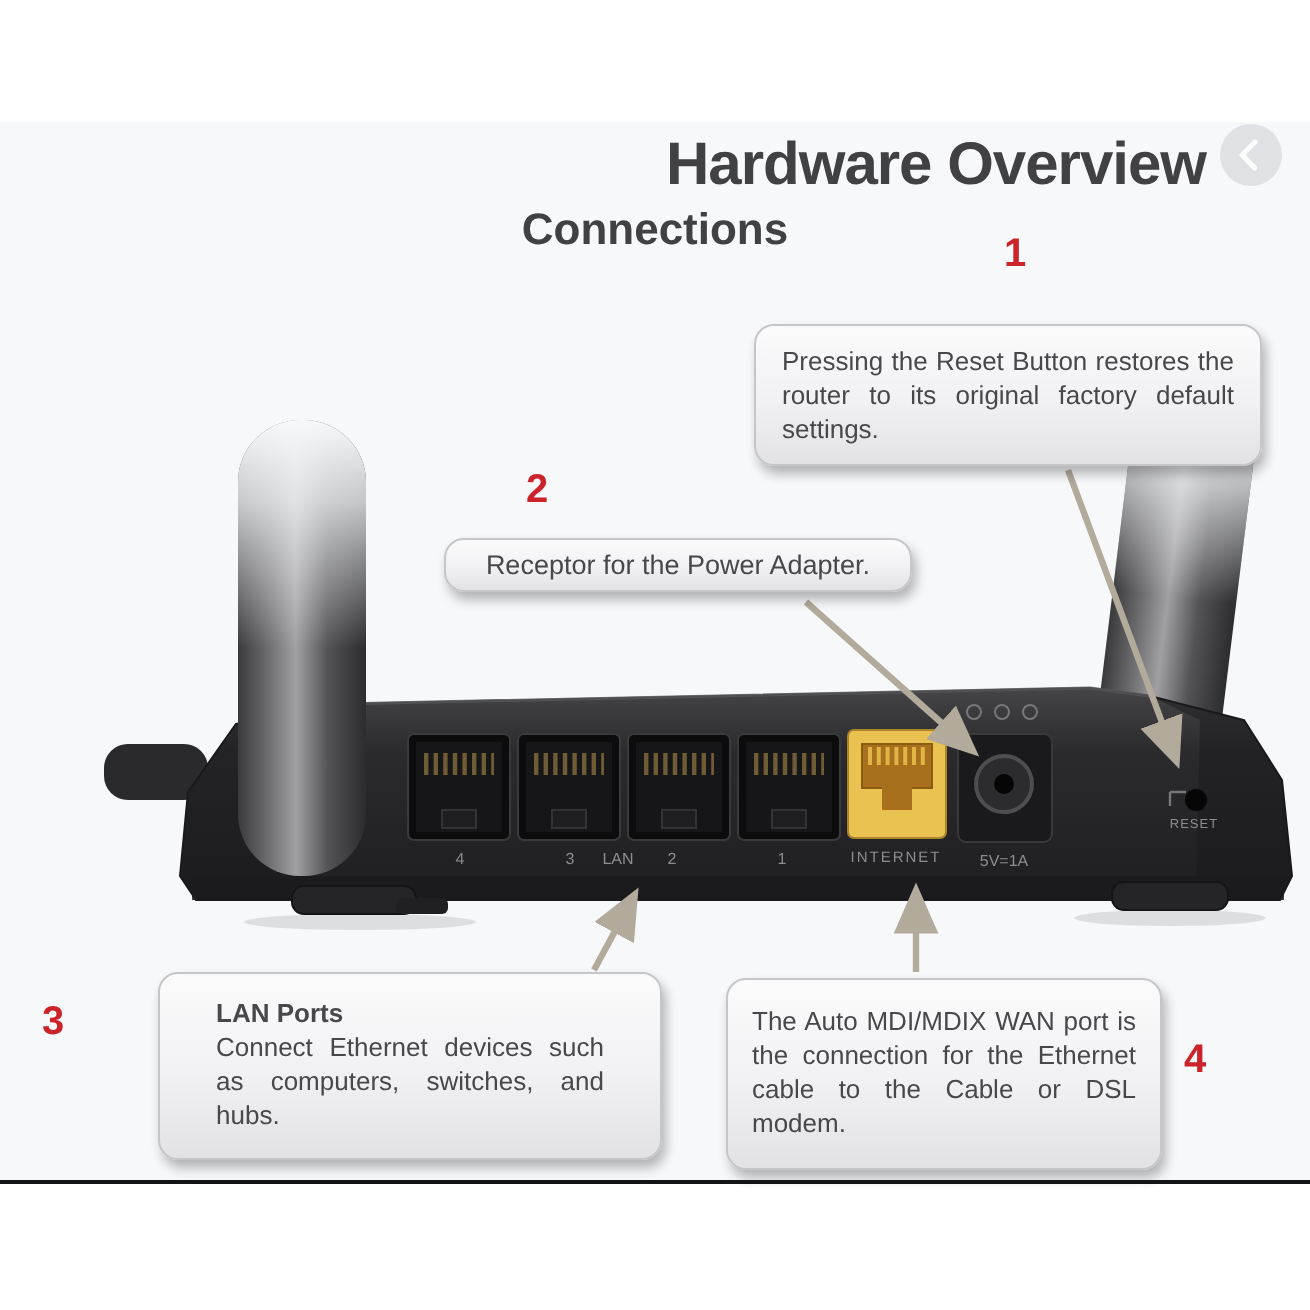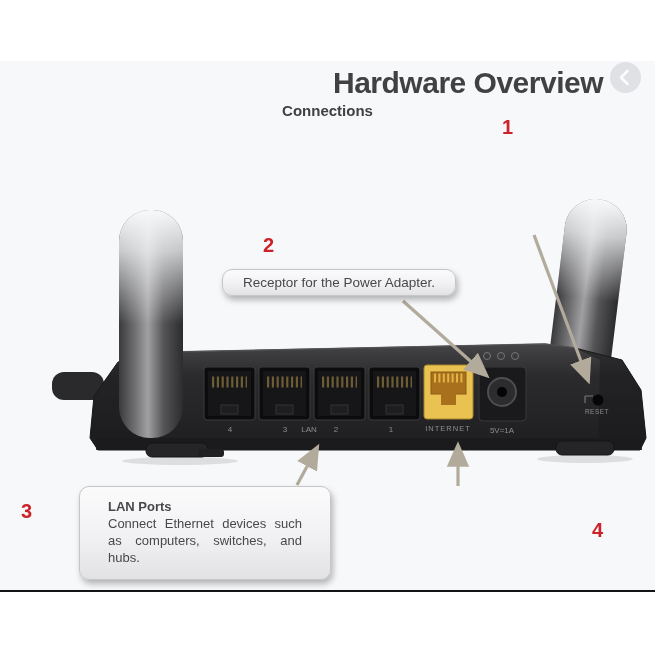--- a/index.html
+++ b/index.html
@@ -3,21 +3,21 @@
 <meta charset="utf-8">
 <style>
   html,body{margin:0;padding:0;}
   .page{position:relative;width:655px;height:655px;background:#ffffff;overflow:hidden;
         font-family:"Liberation Sans",sans-serif;}
   .content-band{position:absolute;left:0;top:61px;width:655px;height:530px;background:#f7f8fa;}
   .bottom-rule{position:absolute;left:0;top:590px;width:655px;height:2px;background:#141414;}
   .title{position:absolute;left:0;top:66px;width:603px;text-align:right;
          font-size:30px;font-weight:bold;color:#414042;letter-spacing:-0.5px;}
   .subtitle{position:absolute;left:0;top:102px;width:655px;text-align:center;
-         font-size:15px;font-weight:bold;color:#414042;}
+         font-size:22px;font-weight:bold;color:#414042;}
   .callout{position:absolute;box-sizing:border-box;border-radius:10px;
            background:linear-gradient(180deg,#fbfbfc 0%,#f1f1f3 55%,#e2e2e5 100%);
            border:1px solid #c6c6c9;box-shadow:2px 4px 6px rgba(0,0,0,0.28);
            color:#48484a;font-size:13px;line-height:17px;padding:9px 13px;}
   .callout.justify{text-align:justify;}
   .callout .callout-title{font-weight:bold;}
   .num{position:absolute;color:#cc2229;font-size:20px;font-weight:bold;}
   .fig{position:absolute;left:0;top:0;}
   .carousel-btn{position:absolute;left:610px;top:62px;width:31px;height:31px;border-radius:50%;
                 background:#e0e1e4;border:none;display:flex;align-items:center;justify-content:center;
@@ -151,25 +151,31 @@
     <svg width="31" height="31" viewBox="0 0 31 31">
       <polyline points="17.5,9 11,15.5 17.5,22" fill="none" stroke="#fcfcfd" stroke-width="2.6" stroke-linecap="round" stroke-linejoin="round"></polyline>
     </svg>
   </button>
 
   <span class="num" style="left:502px;top:116px;">1</span>
   <span class="num" style="left:263px;top:234px;">2</span>
   <span class="num" style="left:21px;top:500px;">3</span>
   <span class="num" style="left:592px;top:519px;">4</span>
 
+  <div class="callout justify" style="left:377px;top:162px;width:254px;">
+    <span>Pressing the Reset Button restores the router to its original factory default settings.</span>
+  </div>
 
   <div class="callout" style="left:222px;top:269px;width:234px;padding:4px 14px;text-align:center;font-size:13.5px;">
     <span>Receptor for the Power Adapter.</span>
   </div>
 
   <div class="callout justify" style="left:79px;top:486px;width:252px;padding:11px 28px 13px;">
     <div class="callout-title">LAN Ports</div>
     <span>Connect Ethernet devices such as computers, switches, and hubs.</span>
   </div>
 
+  <div class="callout justify" style="left:363px;top:489px;width:218px;padding:12px 12px 14px;">
+    <span>The Auto MDI/MDIX WAN port is the connection for the Ethernet cable to the Cable or DSL modem.</span>
+  </div>
 
   <div class="bottom-rule"></div>
 </div>
 
 </body></html>

